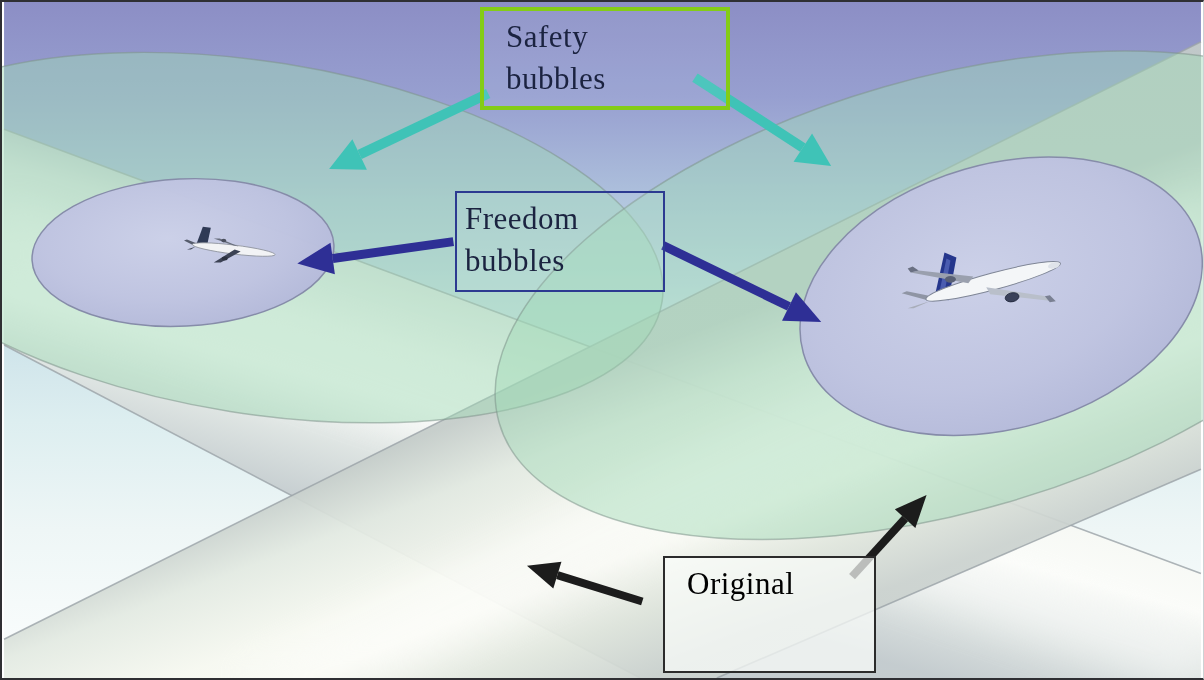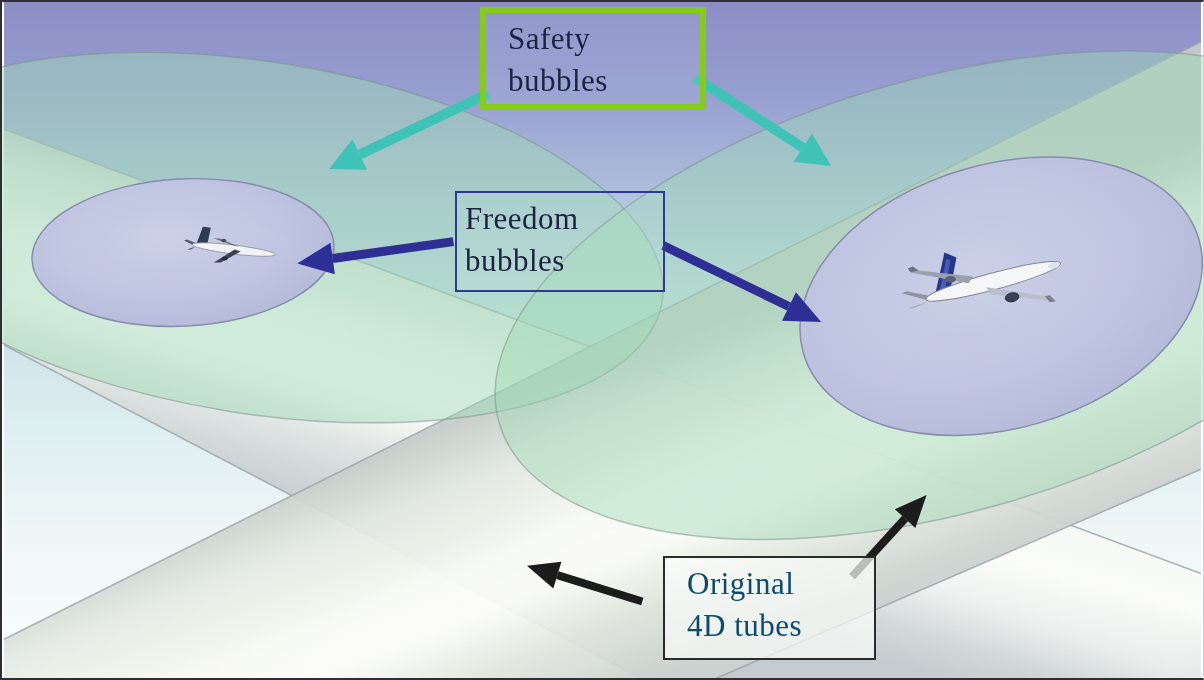--- a/index.html
+++ b/index.html
@@ -19,36 +19,36 @@
     position:absolute;
     box-sizing:border-box;
     font-size:31px;
     line-height:42px;
     padding:5px 0 0 22px;
     letter-spacing:0.5px;
     z-index:10;
   }
   .callout span{display:block;white-space:nowrap;}
   #safety-box{
-    left:478px;top:5px;width:226px;height:103px;
-    border:6px solid #84cc16;
+    left:478px;top:5px;width:250px;height:103px;
+    border:4px solid #84cc16;
     color:#1b2340;
     background:rgba(205,230,245,0.10);
   }
   #freedom-box{
     left:453px;top:189px;width:210px;height:101px;
     border:2px solid #2c3a91;
     color:#1b2340;
     background:rgba(220,240,245,0.10);
     padding-left:8px;
   }
   #original-box{
-    left:661px;top:554px;width:213px;height:104px;
+    left:661px;top:554px;width:213px;height:117px;
     border:2px solid #2b2b2b;
-    color:#0c4a6e;
+    color:#000000;
     background:rgba(250,252,250,0.72);
   }
 </style>
 </head>
 <body>
 
 <div id="figure">
 
   <svg id="scene" viewBox="0 0 1204 680" width="1204" height="680" xmlns="http://www.w3.org/2000/svg">
     <defs>
@@ -167,16 +167,15 @@
     <span>bubbles</span>
   </div>
 
   <div id="freedom-box" class="callout">
     <span>Freedom</span>
     <span>bubbles</span>
   </div>
 
   <div id="original-box" class="callout">
     <span>Original</span>
-    <span>4D tubes</span>
   </div>
 
 </div>
 
 </body></html>

